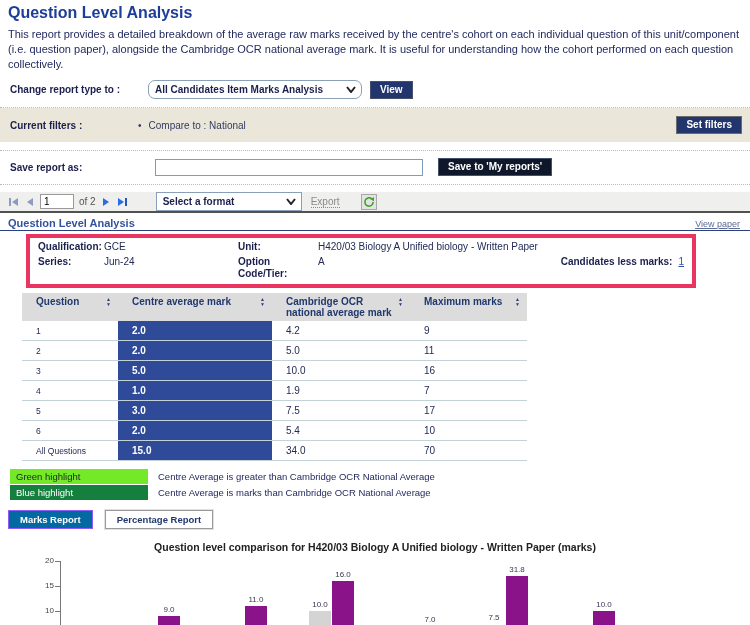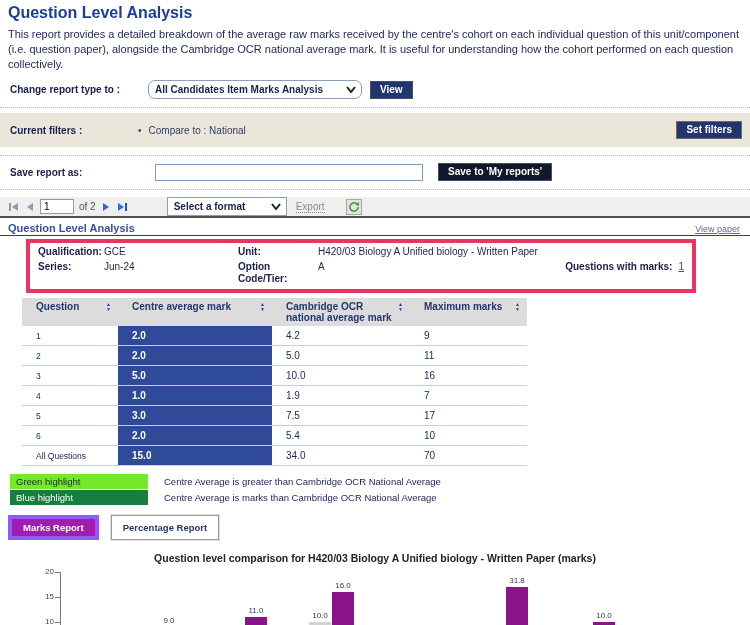--- a/index.html
+++ b/index.html
@@ -19,41 +19,41 @@
             align-items:center; justify-content:space-between; padding:0 5px 0 6px;
             font-size:10px; font-weight:700; color:#1a1f4d; cursor:pointer; }
   .w250 { width:214px;border-radius:7px; }
 
   .btn-navy { background:#22356d; color:#fff; font-weight:700; font-size:10px;
               font-family:inherit; border:1px solid #44506e; padding:2px 9px 3px;
               margin-left:8px; cursor:pointer; }
 
   .dotted { border-top:1px dotted #b9b9b9; margin-top:8px; }
 
-  .filter-bar { margin-top:5px; height:34px; background:#eae7da; display:flex;
+  .filter-bar { height:34px; background:#eae7da; display:flex;
                 align-items:center; padding:0 8px 0 10px; }
   .filter-bar .lbl { width:128px; }
   .filter-item { font-size:10px; display:flex; gap:7px; color:#333a60; }
   .set-filters { margin-left:auto; border:1px solid #6b6b6b; }
 
   .save-row { margin:7px 0 4px 10px;gap:7px; }
   .save-row .lbl { width:138px; }
   .save-row input { width:268px; height:17px; border:1px solid #7f9db9; font-size:10px;
                     padding:0 3px; font-family:inherit; }
 
   .pag-bar { margin-top:7px; height:21px; background:#efefee; border-bottom:2px solid #515151;
              display:flex; align-items:center; padding:0 7px; gap:5px; }
   .pag-btn { display:flex; align-items:center; gap:1px; cursor:pointer; padding:0 2px; }
   .tri-l { width:0; height:0; border-top:4px solid transparent; border-bottom:4px solid transparent; border-right:6px solid #8b9cc0; }
   .tri-r { width:0; height:0; border-top:4px solid transparent; border-bottom:4px solid transparent; border-left:6px solid #2f6be0; }
   .pbar { width:2px; height:8px; background:#8b9cc0; }
   .pbar.blue { background:#2456c0; }
   .page-input { width:34px; height:15px; border:1px solid #9a9a9a; font-size:10px; padding:0 3px; font-family:inherit; }
   .of { font-size:10px; color:#555; }
-  .fmt { width:120px; margin-left:33px; }
+  .fmt { width:146px; margin-left:22px; }
   .export { font-size:10px; color:#8a8a8a; border-bottom:1px dotted #8a8a8a; margin-left:4px; cursor:pointer; }
   .refresh { margin-left:16px; width:16px; height:16px; display:flex; align-items:center;
              justify-content:center; background:#e3e3e3; border:1px solid #a8a8a8; cursor:pointer; }
 
   .section-head { display:flex; align-items:flex-end; justify-content:space-between;
                   margin-top:4px; padding:0 10px 1px 8px; border-bottom:1px solid #2c3f7d; }
   .section-title { font-size:11px; font-weight:700; color:#33519e; }
   .view-paper { font-size:9px; color:#5b6c96; text-decoration:underline; cursor:pointer; }
 
   .anno-box { margin:3px 0 0 26px; width:670px; border:4px solid #ea3560; background:#fff;
@@ -70,25 +70,25 @@
             padding:3px 18px 3px 14px; vertical-align:top; position:relative; line-height:11px; cursor:pointer; }
   .sort { position:absolute; right:7px; top:4px; display:flex; flex-direction:column;
           font-size:5px; line-height:5px; color:#2b3d7e; }
   .qla td { border-bottom:1px solid #c2d2d8; font-size:10px; padding:4px 4px 4px 14px; color:#222b55; }
   td.q { font-size:8.5px; }
   td.centre { color:#fff; font-weight:700; }
 
   .hl-legend { margin:8px 0 0 10px; }
   .hl-row { display:flex; margin-bottom:1px; }
   .hl-box { width:138px; font-size:9.5px; padding:2px 0 2px 6px; }
-  .hl-desc { font-size:9.5px; padding:2px 0 0 16px; color:#222a5e; }
+  .hl-desc { font-size:9.5px; padding:2px 0 0 10px; color:#222a5e; }
 
   .rep-btns { margin:10px 0 0 8px; display:flex; gap:12px; }
   .rep-btns button { font-family:inherit; font-size:9.5px; font-weight:700; padding:3px 11px; cursor:pointer; }
-  .marks { background:#a21caf; color:#fff; border:4px solid #8b5cf6; }
+  .marks { background:#0369a1; color:#fff; border:1px solid #8b5cf6; }
   .pct { background:#fff; color:#21386e; border:1px solid #9a9a9a; outline:1px solid #e0e0e0; }
 
   .chart-title { margin-top:12px; text-align:center; font-size:10.5px; font-weight:700; color:#222; }
   .chart { position:relative; height:122px; margin-top:2px; }
   .chart .abs { position:absolute; }
 </style>
 </head>
 <body>
 
 <div class="page">
@@ -169,21 +169,21 @@
     <div class="info-grid">
       <span class="ilabel">Qualification:</span>
       <span class="ivalue">GCE</span>
       <span class="ilabel">Unit:</span>
       <span class="ivalue unit-val">H420/03 Biology A Unified biology - Written Paper</span>
       <span class="ilabel">Series:</span>
       <span class="ivalue">Jun-24</span>
       <span class="ilabel">Option Code/Tier:</span>
       <span class="ivalue">A</span>
       <span class="cands">
-        <span class="ilabel">Questions with marks:</span><a>1</a>
+        <span class="ilabel">Candidates less marks:</span><a>1</a>
       </span>
     </div>
   </div>
 
   <table class="qla">
     <colgroup>
         <col style="width:96px">
         <col style="width:154px">
         <col style="width:138px">
         <col style="width:117px">

